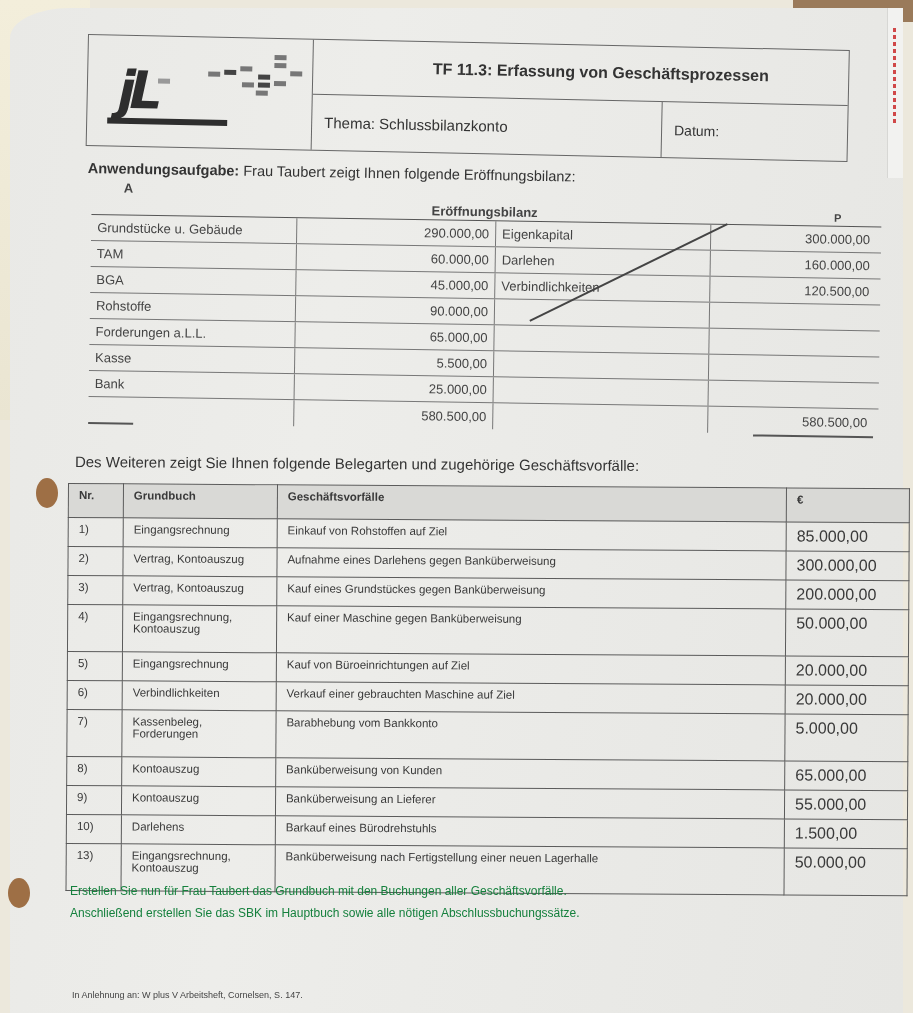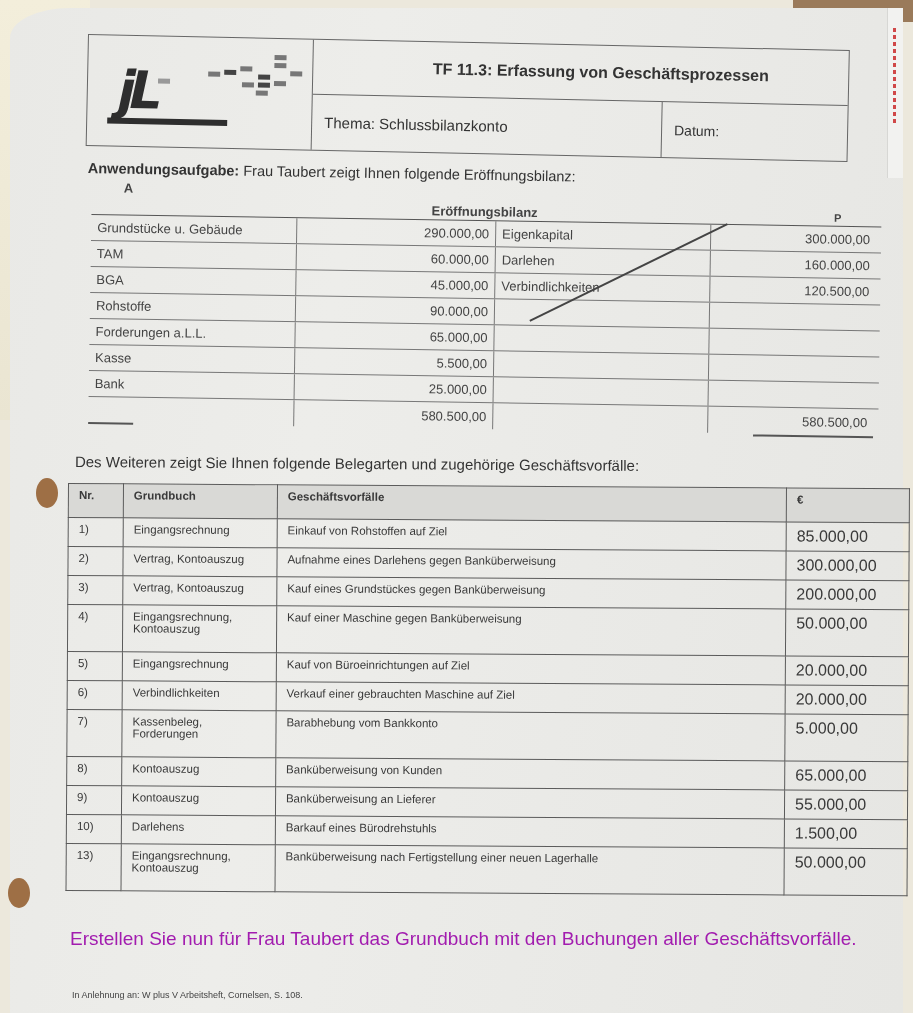--- a/index.html
+++ b/index.html
@@ -103,21 +103,21 @@
   .tx thead th { background: #d9d9d6; font-weight: bold; height: 34px; }
   .tx .c-nr { width: 55px; }
   .tx .c-beleg { width: 154px; }
   .tx .c-gv { width: 510px; }
   .tx .c-eur { width: 123px; }
   .tx tbody tr { height: 27px; }
   .tx tbody tr.tall { height: 47px; }
   .tx .eur { font-size: 16px; }
 
   .task {
-    position: absolute; left: 70px; top: 928px; font-size: 19px; line-height: 22px; color: #a21caf;
+    position: absolute; left: 70px; top: 880px; font-size: 12px; line-height: 22px; color: #15803d;
   }
   .source { position:absolute; left: 72px; top: 990px; font-size: 9px; color: #444; }
 </style>
 </head>
 <body>
 
 <div class="backdrop-left"></div>
 <div class="backdrop-top-right"></div>
 
 <div class="page">
@@ -298,14 +298,15 @@
       <td>13)</td>
       <td>Eingangsrechnung, Kontoauszug</td>
       <td>Banküberweisung nach Fertigstellung einer neuen Lagerhalle</td>
       <td class="eur">50.000,00</td>
     </tr>
   </tbody>
 </table>
 
 <div class="task">
   <div>Erstellen Sie nun für Frau Taubert das Grundbuch mit den Buchungen aller Geschäftsvorfälle.</div>
-</div>
-<div class="source">In Anlehnung an: W plus V Arbeitsheft, Cornelsen, S. 108.</div>
+  <div>Anschließend erstellen Sie das SBK im Hauptbuch sowie alle nötigen Abschlussbuchungssätze.</div>
+</div>
+<div class="source">In Anlehnung an: W plus V Arbeitsheft, Cornelsen, S. 147.</div>
 
 </body></html>

